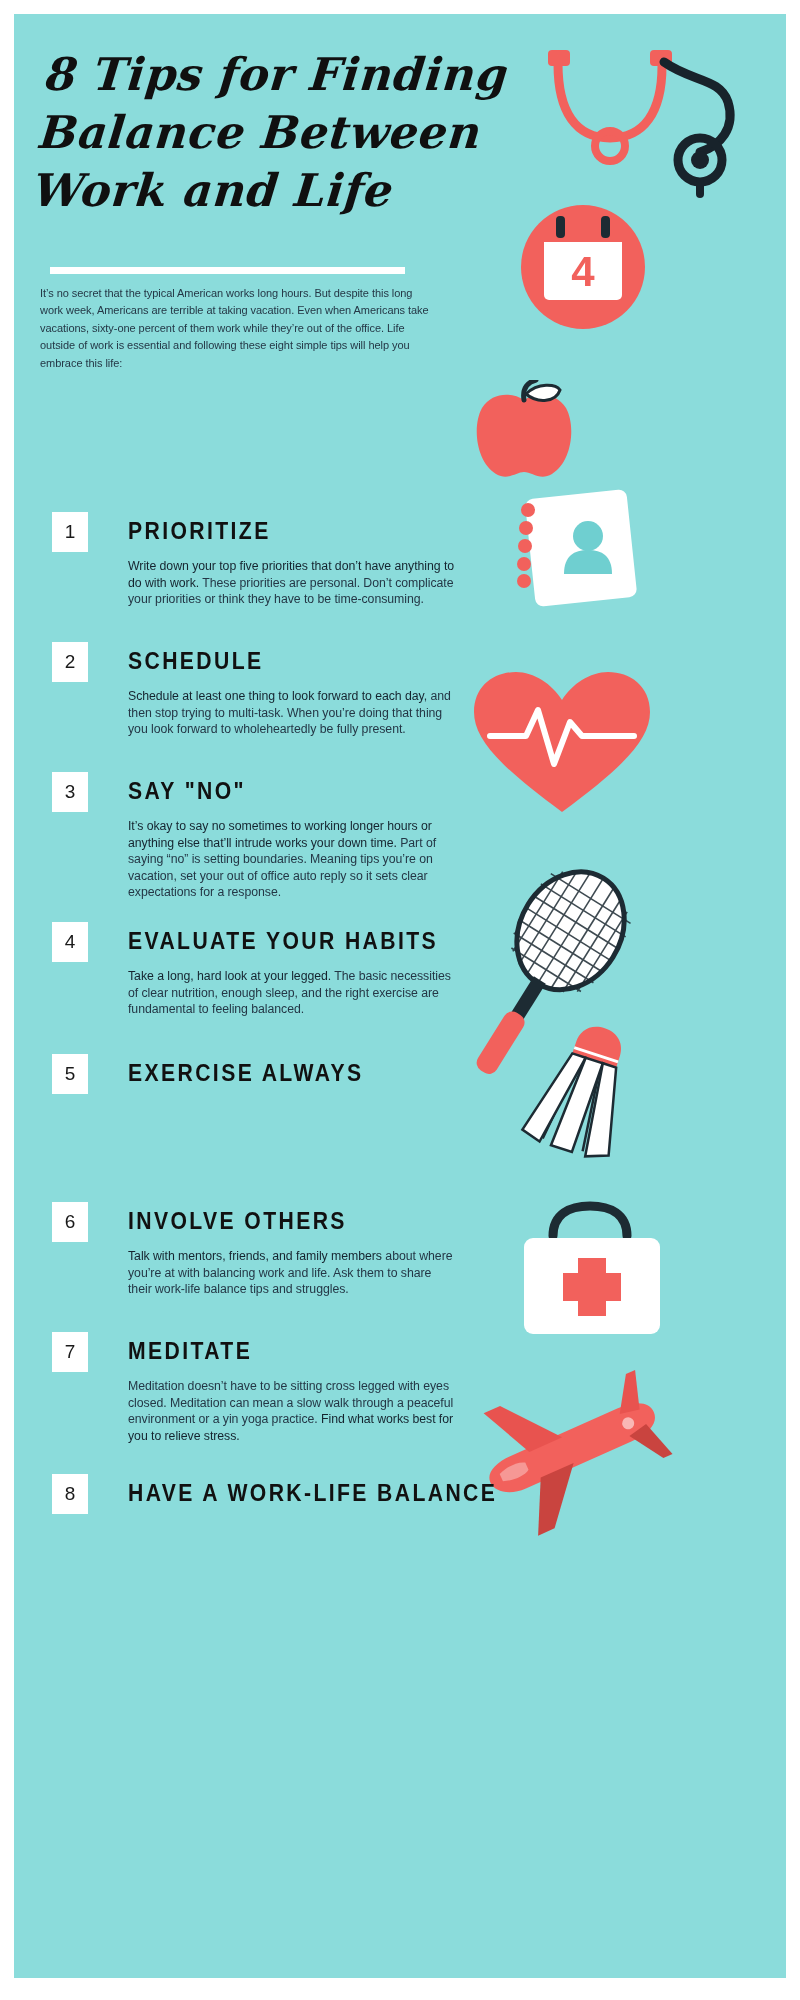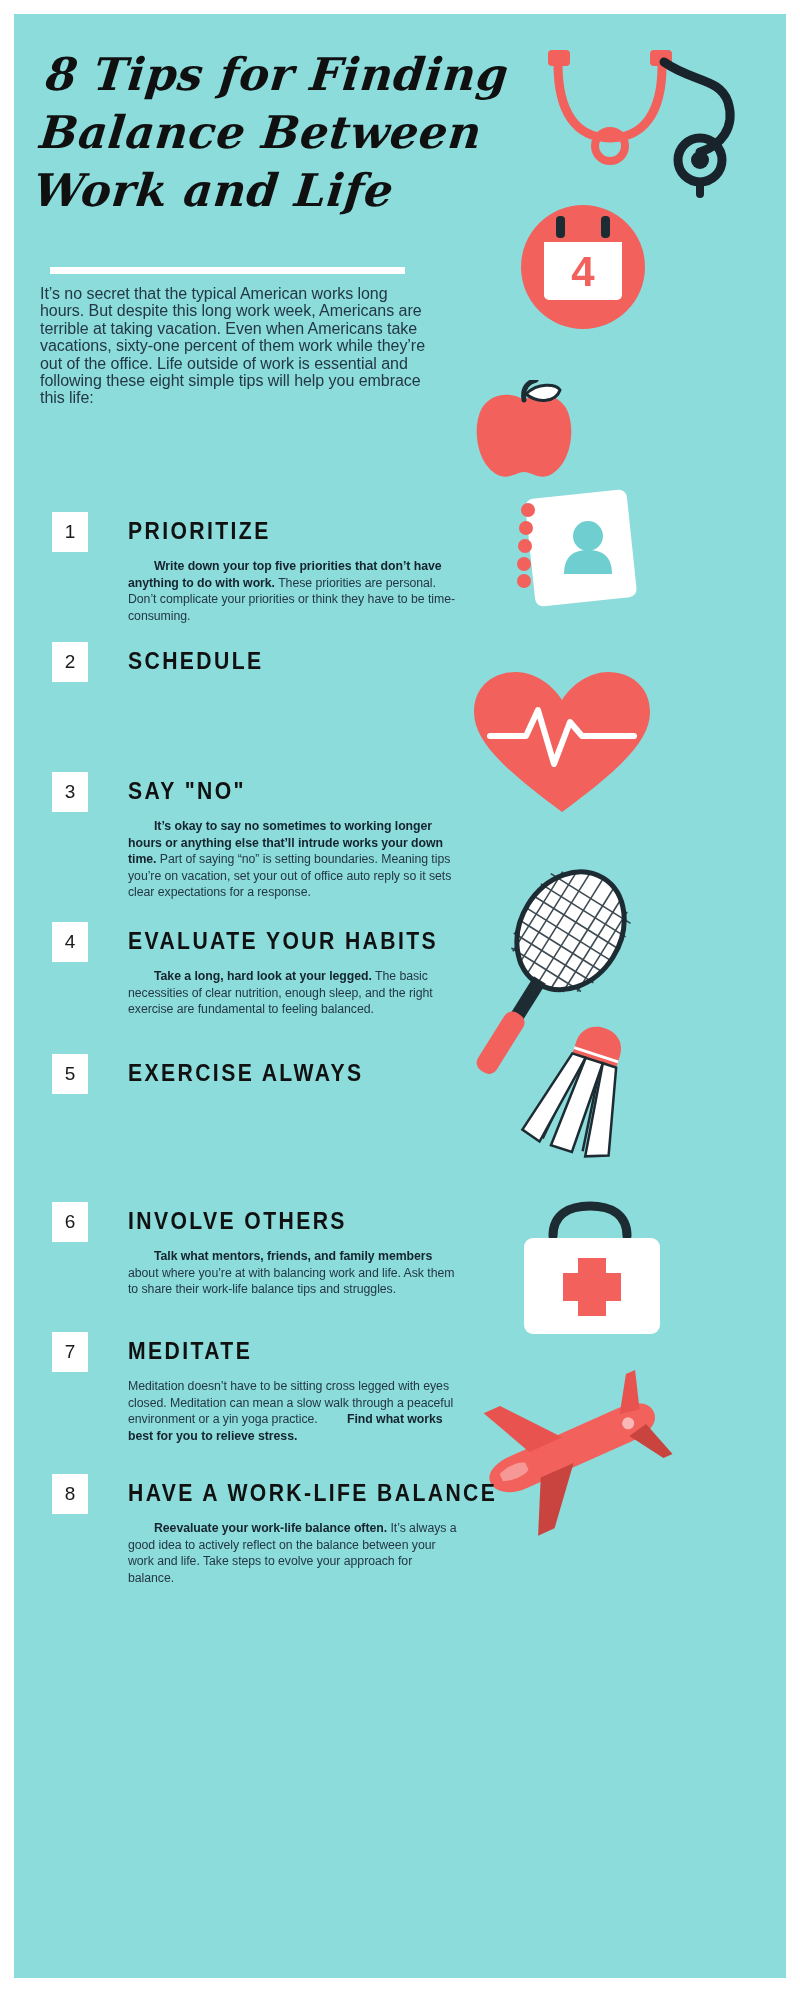--- a/index.html
+++ b/index.html
@@ -44,21 +44,21 @@
     position:absolute;
     left:36px; top:253px;
     width:355px;height:7px;
     background:#ffffff;
   }
 
   .intro{
     position:absolute;
     left:26px; top:271px;
     width:396px;
-    font-size:16px;
+    font-size:11px;
     line-height:17.4px;
     color:#243746;
     letter-spacing:-0.05px;
   }
 
   
   .tips{
     position:absolute;
     left:0;top:0;width:772px;
   }
@@ -97,21 +97,21 @@
   }
   .tip-body{
     margin-left:76px;
     margin-top:6px;
     width:330px;
     font-size:12.3px;
     line-height:16.6px;
     color:#243746;
     letter-spacing:-0.05px;
   }
-  .tip-body b{font-weight:700;color:#15242f;margin-left:26px;}
+  .tip-body b{font-weight:400;color:#15242f;}
 
   
   .art{position:absolute;}
 </style>
 </head>
 <body>
 
 <div class="poster">
  <div class="canvas">
 
@@ -235,20 +235,21 @@
         <div class="tip-title">PRIORITIZE</div>
       </div>
       <div class="tip-body"><b>Write down your top five priorities that don’t have anything to do with work.</b><span> These priorities are personal. Don’t complicate your priorities or think they have to be time-consuming.</span></div>
     </div>
 
     <div class="tip" style="top:628px;">
       <div class="tip-head">
         <div class="numbox">2</div>
         <div class="tip-title">SCHEDULE</div>
       </div>
+      <div class="tip-body"><b>Schedule at least one thing to look forward to each day</b><span>, and then stop trying to multi-task. When you’re doing that thing you look forward to wholeheartedly be fully present.</span></div>
     </div>
 
     <div class="tip" style="top:758px;">
       <div class="tip-head">
         <div class="numbox">3</div>
         <div class="tip-title">SAY "NO"</div>
       </div>
       <div class="tip-body"><b>It’s okay to say no sometimes to working longer hours or anything else that’ll intrude works your down time.</b><span> Part of saying “no” is setting boundaries. Meaning tips you’re on vacation, set your out of office auto reply so it sets clear expectations for a response.</span></div>
     </div>
 
@@ -265,34 +266,33 @@
         <div class="numbox">5</div>
         <div class="tip-title">EXERCISE ALWAYS</div>
       </div>
     </div>
 
     <div class="tip" style="top:1188px;">
       <div class="tip-head">
         <div class="numbox">6</div>
         <div class="tip-title">INVOLVE OTHERS</div>
       </div>
-      <div class="tip-body"><b>Talk what mentors, friends, and family members</b><span> about where you’re at with balancing work and life. Ask them to share their work-life balance tips and struggles.</span></div>
+      <div class="tip-body"><b>Talk with mentors, friends, and family members</b><span> about where you’re at with balancing work and life. Ask them to share their work-life balance tips and struggles.</span></div>
     </div>
 
     <div class="tip" style="top:1318px;">
       <div class="tip-head">
         <div class="numbox">7</div>
         <div class="tip-title">MEDITATE</div>
       </div>
       <div class="tip-body"><span>Meditation doesn’t have to be sitting cross legged with eyes closed. Meditation can mean a slow walk through a peaceful environment or a yin yoga practice. </span><b>Find what works best for you to relieve stress.</b></div>
     </div>
 
     <div class="tip" style="top:1460px;">
       <div class="tip-head">
         <div class="numbox">8</div>
         <div class="tip-title">HAVE A WORK-LIFE BALANCE</div>
       </div>
-      <div class="tip-body"><b>Reevaluate your work-life balance often.</b><span> It’s always a good idea to actively reflect on the balance between your work and life. Take steps to evolve your approach for  balance.</span></div>
     </div>
 
   </div>
  </div>
 </div>
 
 </body></html>

